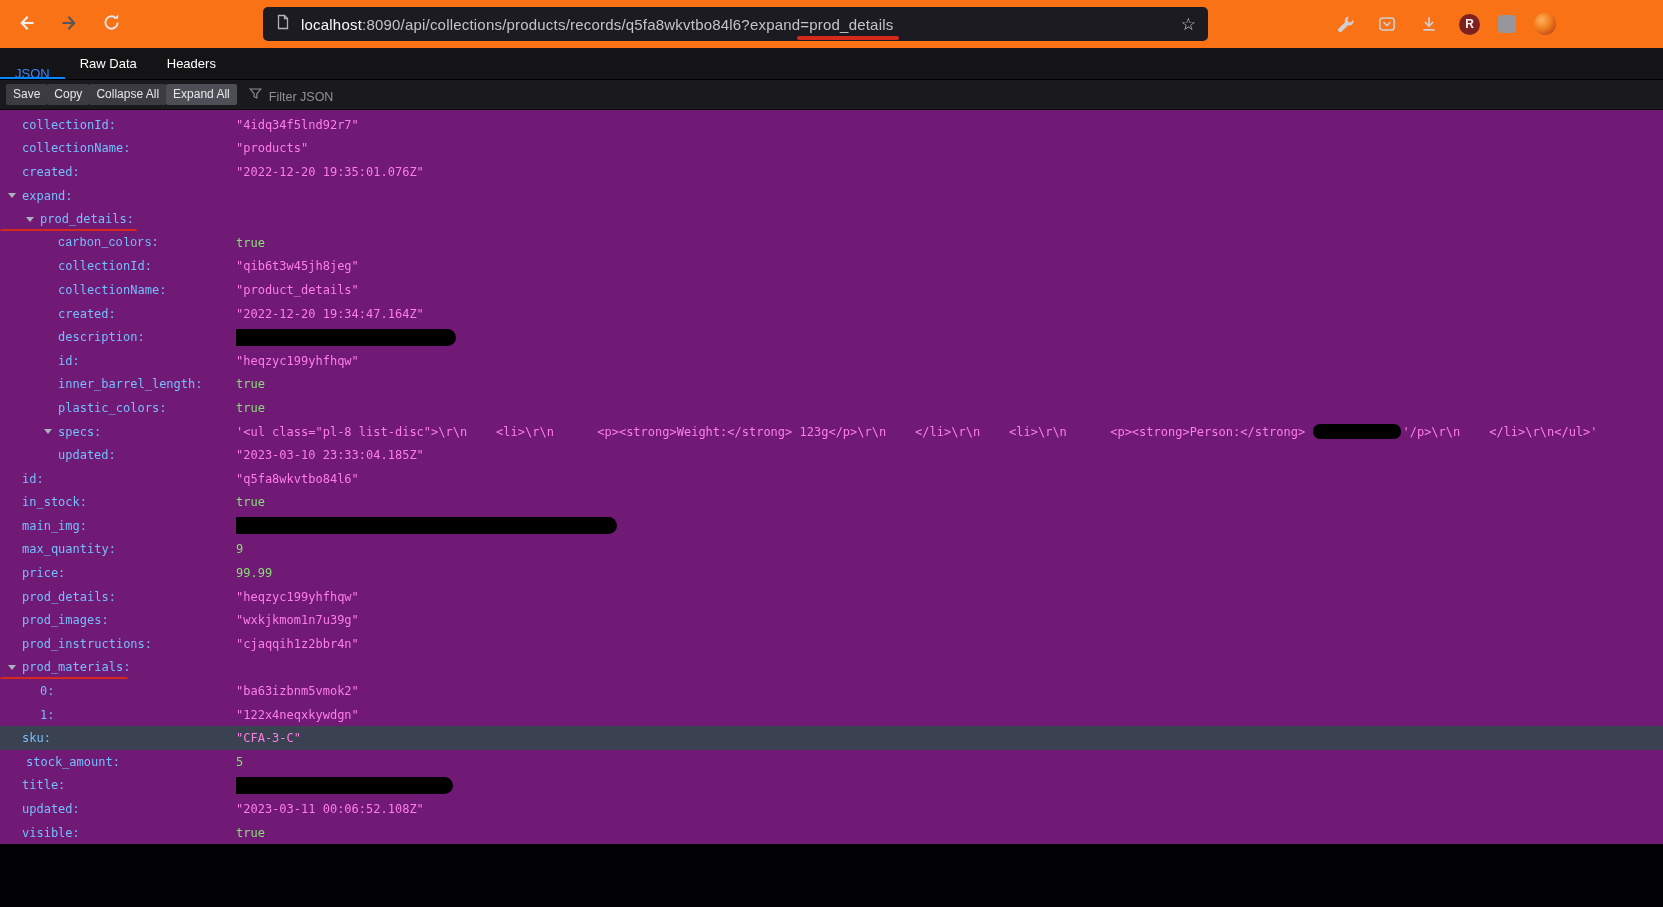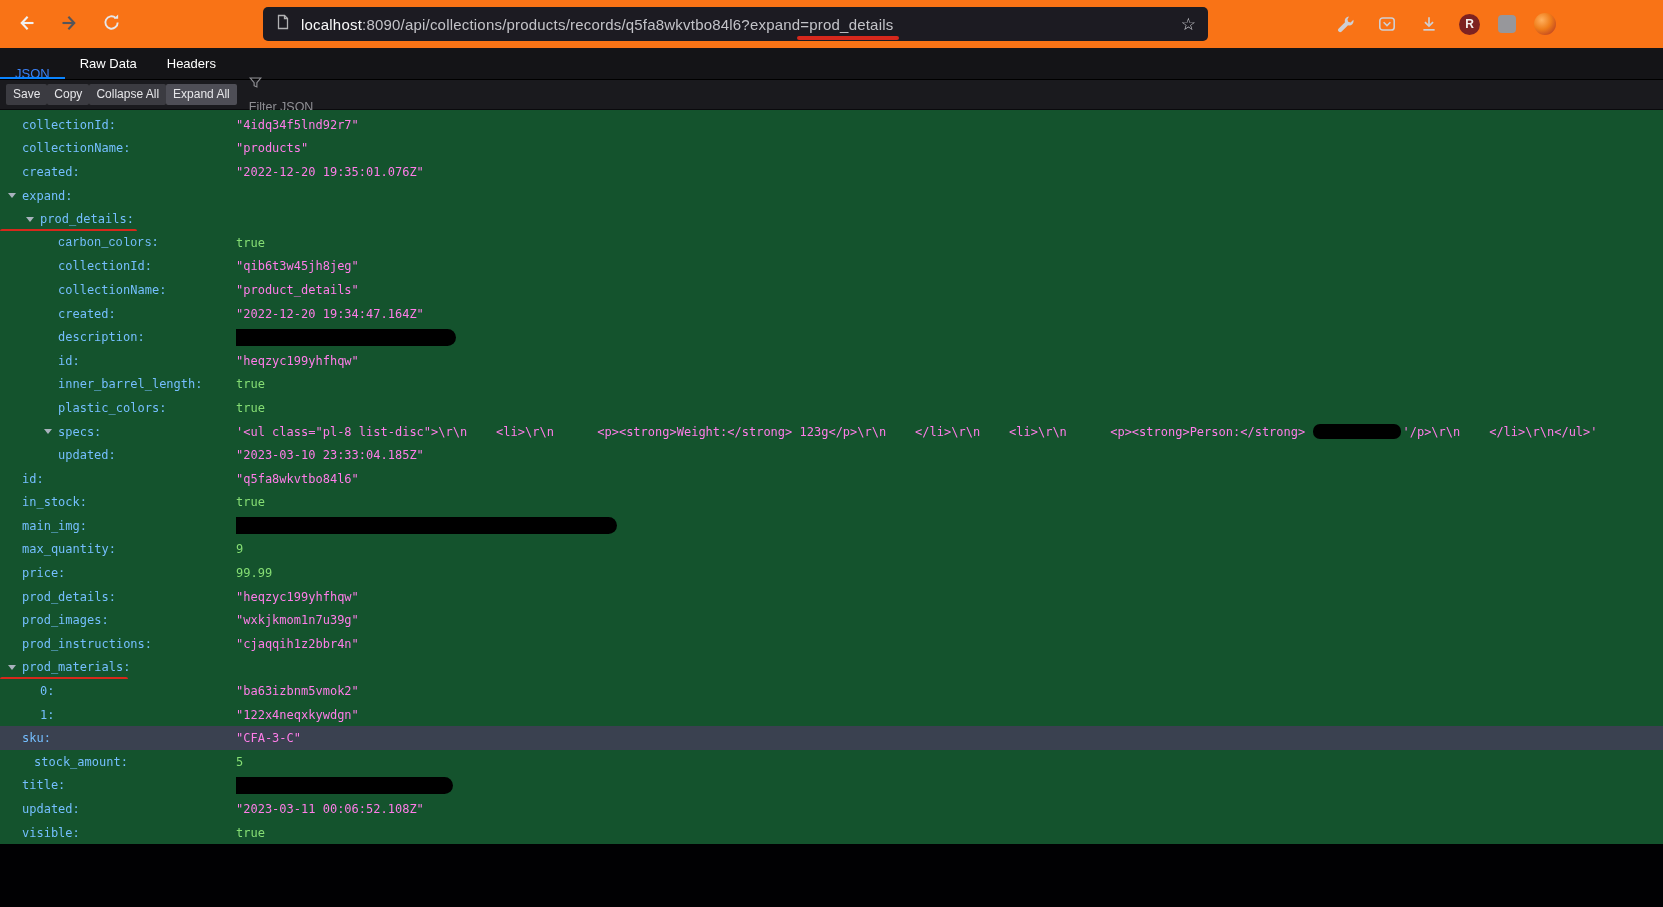--- a/index.html
+++ b/index.html
@@ -34,27 +34,27 @@
           position:relative; }
   .vtab.active { color:#3b82f6;margin-top:20px; }
   .vtab.active::after { content:''; position:absolute; left:0; right:0; bottom:0; height:2px; background:#0a84ff; }
 
   
   .viewer-toolbar { height:30px; background:#1a1a1e; display:flex; align-items:center;
                     padding:0 6px; border-bottom:1px solid #0a0a0d; }
   .tbtn { background:#3b3b41; color:#e6e6e9; font-size:12px; padding:3px 7px; border:none;
           border-radius:2px; font-family:"Liberation Sans", sans-serif; line-height:1.2; }
   .tbtn.pressed { background:#4e4e56; }
-  .filter-wrap { display:flex; align-items:flex-start; margin-left:12px; gap:7px;flex-direction:column; }
+  .filter-wrap { display:flex; align-items:flex-end; margin-left:12px; gap:7px; }
   .filter-input { background:transparent; border:none; outline:none; color:#8f8f94;
                   font-size:12.5px; width:220px; font-family:"Liberation Sans", sans-serif; }
   .filter-input::placeholder { color:#8f8f94; }
 
   
-  .json-panel { background:#14532d; height:734px; padding-top:3px; overflow:hidden;
+  .json-panel { background:#701a75; height:734px; padding-top:3px; overflow:hidden;
                 font-family:"DejaVu Sans Mono", monospace; font-size:12px; position:relative; }
   .jrow { position:relative; display:flex; align-items:center; height:23.6px; white-space:pre;
           overflow:hidden; width:100%; }
   .jrow.selected { background:#3a4150; }
   .kcell { flex:0 0 236px; display:flex; align-items:center; overflow:hidden; }
   .tslot { width:14px; display:inline-flex; align-items:center; flex:0 0 14px; }
   .twisty { width:0; height:0; border-left:4.5px solid transparent; border-right:4.5px solid transparent;
             border-top:5.5px solid #a9b2bd; }
   .key { color:#75bfff; }
   .vcell { display:flex; align-items:center; flex:0 1 auto; overflow:hidden; }
@@ -178,21 +178,21 @@
         <div class="jrow"><span class="kcell" style="padding-left: 8px;"><span class="tslot"></span><span class="key">main_img:</span></span><span class="vcell"><span class="redact block" style="width: 417px;"></span></span></div>
         <div class="jrow"><span class="kcell" style="padding-left: 8px;"><span class="tslot"></span><span class="key">max_quantity:</span></span><span class="vcell"><span class="v-number">9</span></span></div>
         <div class="jrow"><span class="kcell" style="padding-left: 8px;"><span class="tslot"></span><span class="key">price:</span></span><span class="vcell"><span class="v-number">99.99</span></span></div>
         <div class="jrow"><span class="kcell" style="padding-left: 8px;"><span class="tslot"></span><span class="key">prod_details:</span></span><span class="vcell"><span class="v-string">"heqzyc199yhfhqw"</span></span></div>
         <div class="jrow"><span class="kcell" style="padding-left: 8px;"><span class="tslot"></span><span class="key">prod_images:</span></span><span class="vcell"><span class="v-string">"wxkjkmom1n7u39g"</span></span></div>
         <div class="jrow"><span class="kcell" style="padding-left: 8px;"><span class="tslot"></span><span class="key">prod_instructions:</span></span><span class="vcell"><span class="v-string">"cjaqqih1z2bbr4n"</span></span></div>
         <div class="jrow"><span class="kcell" style="padding-left: 8px;"><span class="tslot"><span class="twisty"></span></span><span class="key">prod_materials:</span></span><span class="vcell"></span><div class="red-underline" style="width: 128px;"></div></div>
         <div class="jrow"><span class="kcell" style="padding-left: 26px;"><span class="tslot"></span><span class="key">0:</span></span><span class="vcell"><span class="v-string">"ba63izbnm5vmok2"</span></span></div>
         <div class="jrow"><span class="kcell" style="padding-left: 26px;"><span class="tslot"></span><span class="key">1:</span></span><span class="vcell"><span class="v-string">"122x4neqxkywdgn"</span></span></div>
         <div class="jrow selected"><span class="kcell" style="padding-left: 8px;"><span class="tslot"></span><span class="key">sku:</span></span><span class="vcell"><span class="v-string">"CFA-3-C"</span></span></div>
-        <div class="jrow"><span class="kcell" style="padding-left: 20px;"><span class="tslot"></span><span class="key">stock_amount:</span></span><span class="vcell"><span class="v-number">5</span></span></div>
+        <div class="jrow"><span class="kcell" style="padding-left: 12px;"><span class="tslot"></span><span class="key">stock_amount:</span></span><span class="vcell"><span class="v-number">5</span></span></div>
         <div class="jrow"><span class="kcell" style="padding-left: 8px;"><span class="tslot"></span><span class="key">title:</span></span><span class="vcell"><span class="redact block" style="width: 253px;"></span></span></div>
         <div class="jrow"><span class="kcell" style="padding-left: 8px;"><span class="tslot"></span><span class="key">updated:</span></span><span class="vcell"><span class="v-string">"2023-03-11 00:06:52.108Z"</span></span></div>
         <div class="jrow"><span class="kcell" style="padding-left: 8px;"><span class="tslot"></span><span class="key">visible:</span></span><span class="vcell"><span class="v-keyword">true</span></span></div>
       </div>
   </div>
 
   <div class="bottom-strip"></div>
 </div>
 
 </body></html>

